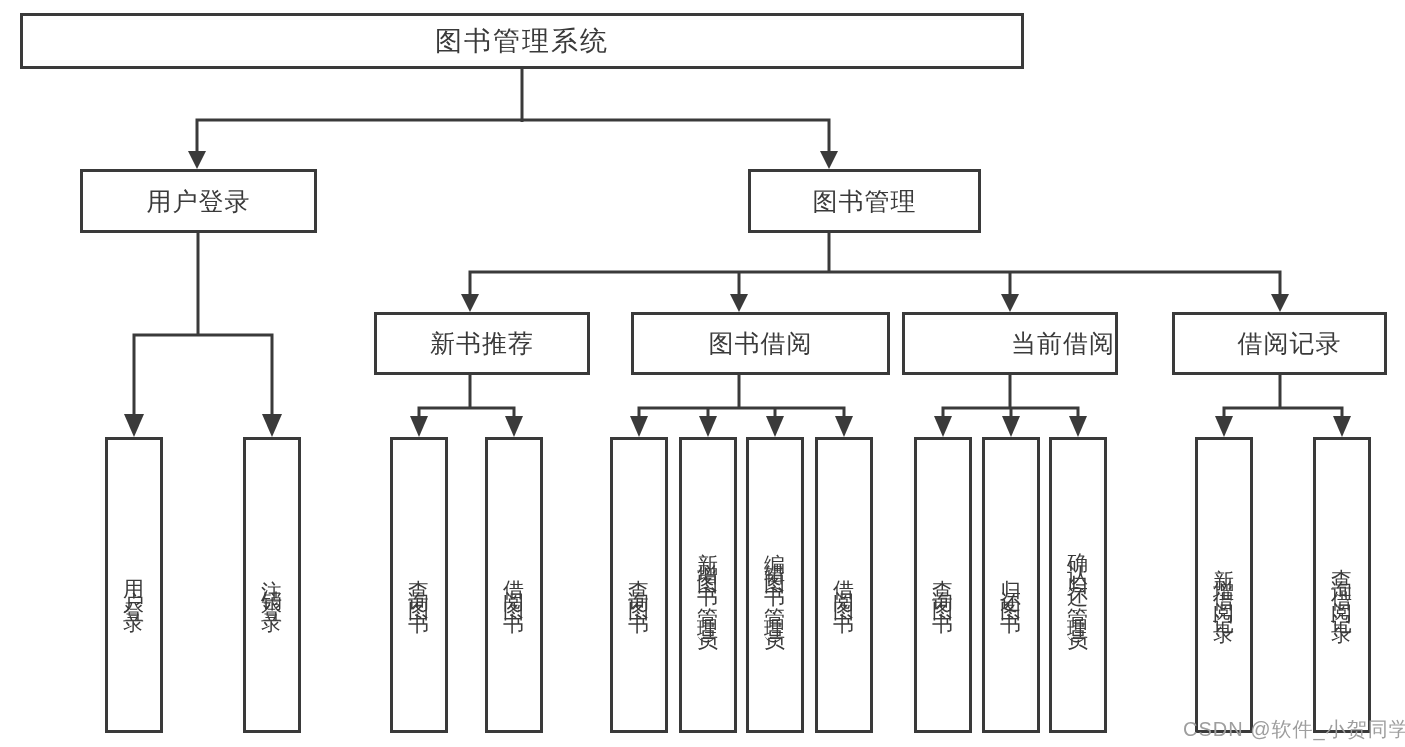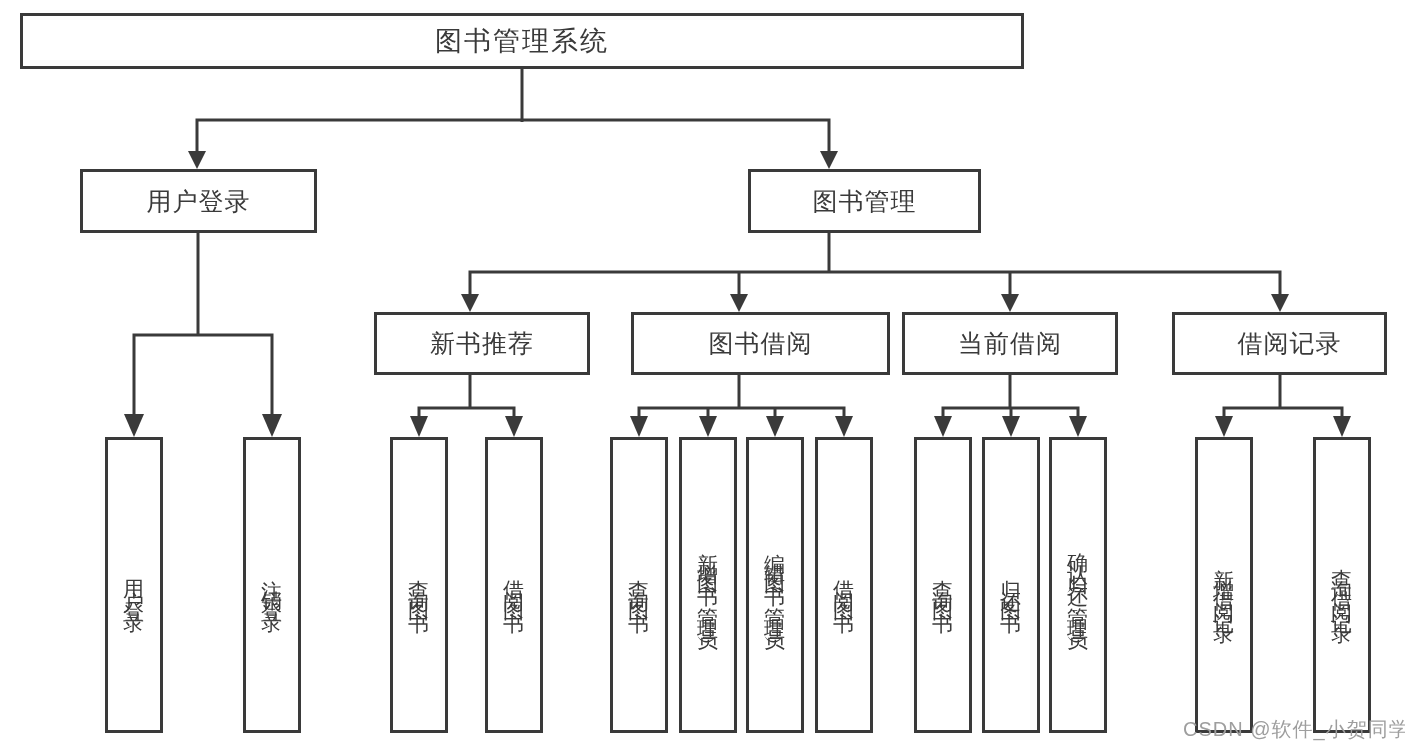--- a/index.html
+++ b/index.html
@@ -110,21 +110,21 @@
   <div class="node hnode" style="left:712px;top:169px;width:233px;height:64px;margin-left:36px;">
     <span>图书管理</span>
   </div>
 
   <div class="node hnode" style="left:374px;top:312px;width:216px;height:63px;">
     <span>新书推荐</span>
   </div>
   <div class="node hnode" style="left:631px;top:312px;width:259px;height:63px;">
     <span>图书借阅</span>
   </div>
-  <div class="node hnode" style="left:902px;top:312px;width:216px;height:63px;">
+  <div class="node hnode" style="left:902px;top:312px;width:216px;height:63px;justify-content:flex-end;">
     <span>当前借阅</span>
   </div>
   <div class="node hnode" style="left:1172px;top:312px;width:215px;height:63px;padding-left:20px;">
     <span>借阅记录</span>
   </div>
 
   <div class="node vnode" style="left:105px;top:437px;width:58px;height:296px;">
     <span>用户登录</span>
   </div>
   <div class="node vnode" style="left:243px;top:437px;width:58px;height:296px;">

